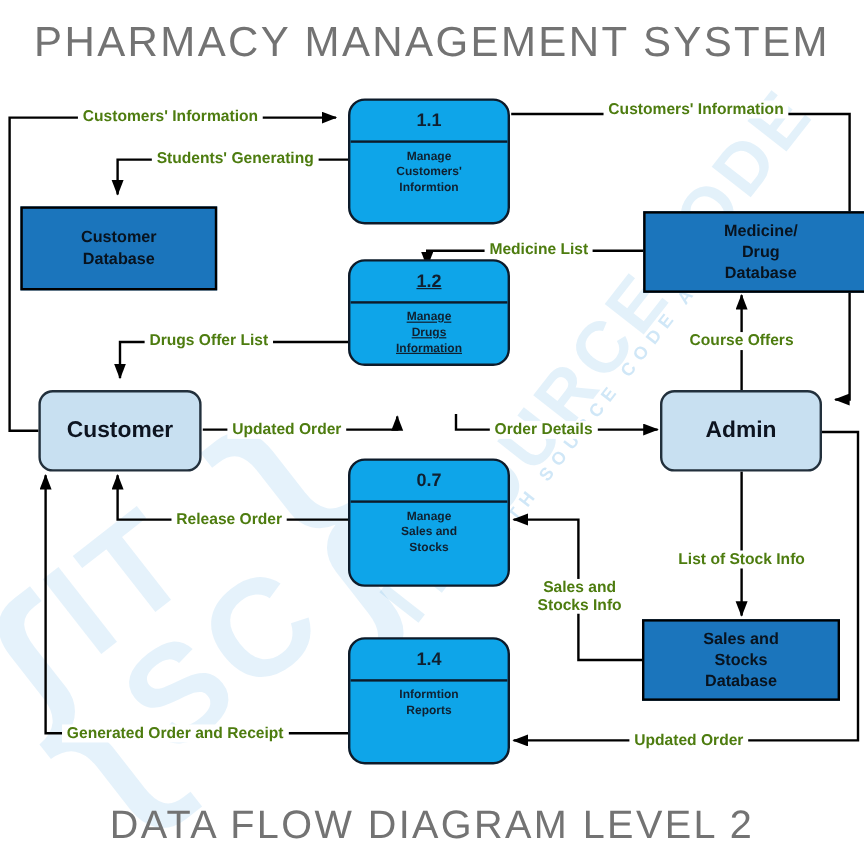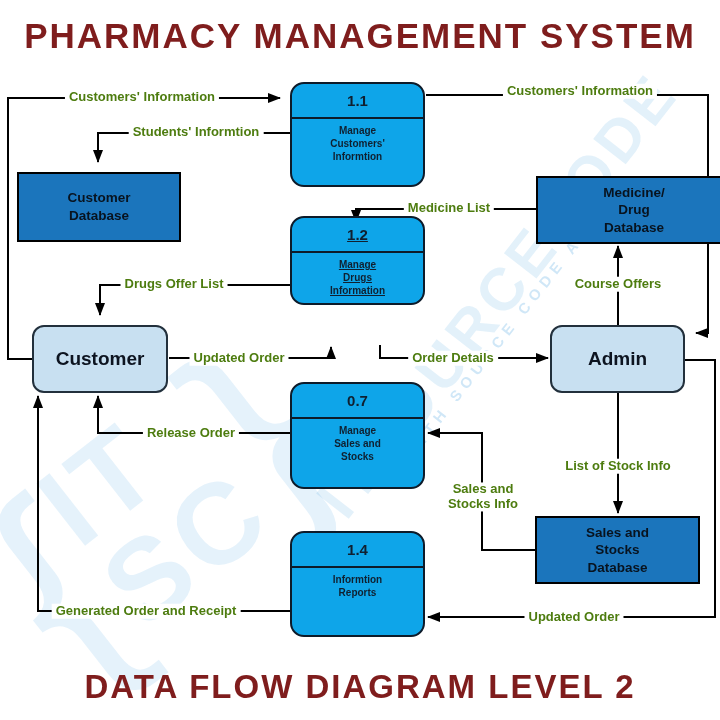--- a/index.html
+++ b/index.html
@@ -1,21 +1,21 @@
 <!DOCTYPE html>
 <html><head>
 <meta charset="utf-8">
 <style>
   html,body{margin:0;padding:0;background:#fff;}
   .canvas{position:relative;width:720px;height:720px;background:#ffffff;overflow:hidden;
           font-family:"Liberation Sans",sans-serif;}
 
   
-  .title{position:absolute;left:0;width:100%;text-align:center;color:#7f1d1d;
-         font-weight:700;white-space:nowrap;}
+  .title{position:absolute;left:0;width:100%;text-align:center;color:#737373;
+         font-weight:400;white-space:nowrap;}
   .title-top{top:16px;font-size:35px;letter-spacing:2px;}
   .title-bottom{top:668px;font-size:33px;letter-spacing:2px;}
 
   
   .wm{position:absolute;z-index:0;pointer-events:none;font-weight:bold;}
   .wm-mono{left:-15px;top:395px;transform:rotate(-38deg);color:rgba(41,146,218,0.12);
            display:flex;align-items:center;line-height:0.9;}
   .wm-mono .brace{font-size:250px;font-weight:400;}
   .wm-mono .mid{display:flex;flex-direction:column;font-size:115px;letter-spacing:6px;}
   .wm-brand{left:330px;top:475px;transform:rotate(-52deg);transform-origin:0 50%;
@@ -101,21 +101,21 @@
       <path d="M618 325 V246" marker-end="url(#ah)"></path>
       <path d="M291 433 H98 V396" marker-end="url(#ah)"></path>
       <path d="M535 550 H482 V433 H428" marker-end="url(#ah)"></path>
       <path d="M618 393 V513" marker-end="url(#ah)"></path>
       <path d="M685 360 H715 V617 H428" marker-end="url(#ah)"></path>
       <path d="M291 611 H38 V396" marker-end="url(#ah)"></path>
     </g>
   </svg>
 
   <div id="l1" class="flow-label">Customers' Information</div>
-  <div id="l2" class="flow-label">Students' Informtion</div>
+  <div id="l2" class="flow-label">Students' Generating</div>
   <div id="l3" class="flow-label">Customers' Information</div>
   <div id="l4" class="flow-label">Medicine List</div>
   <div id="l5" class="flow-label">Drugs Offer List</div>
   <div id="l6" class="flow-label">Course Offers</div>
   <div id="l7" class="flow-label">Updated Order</div>
   <div id="l8" class="flow-label">Order Details</div>
   <div id="l9" class="flow-label">Release Order</div>
   <div id="l10" class="flow-label wrap">Sales and Stocks Info</div>
   <div id="l11" class="flow-label">List of Stock Info</div>
   <div id="l12" class="flow-label">Generated Order and Receipt</div>

